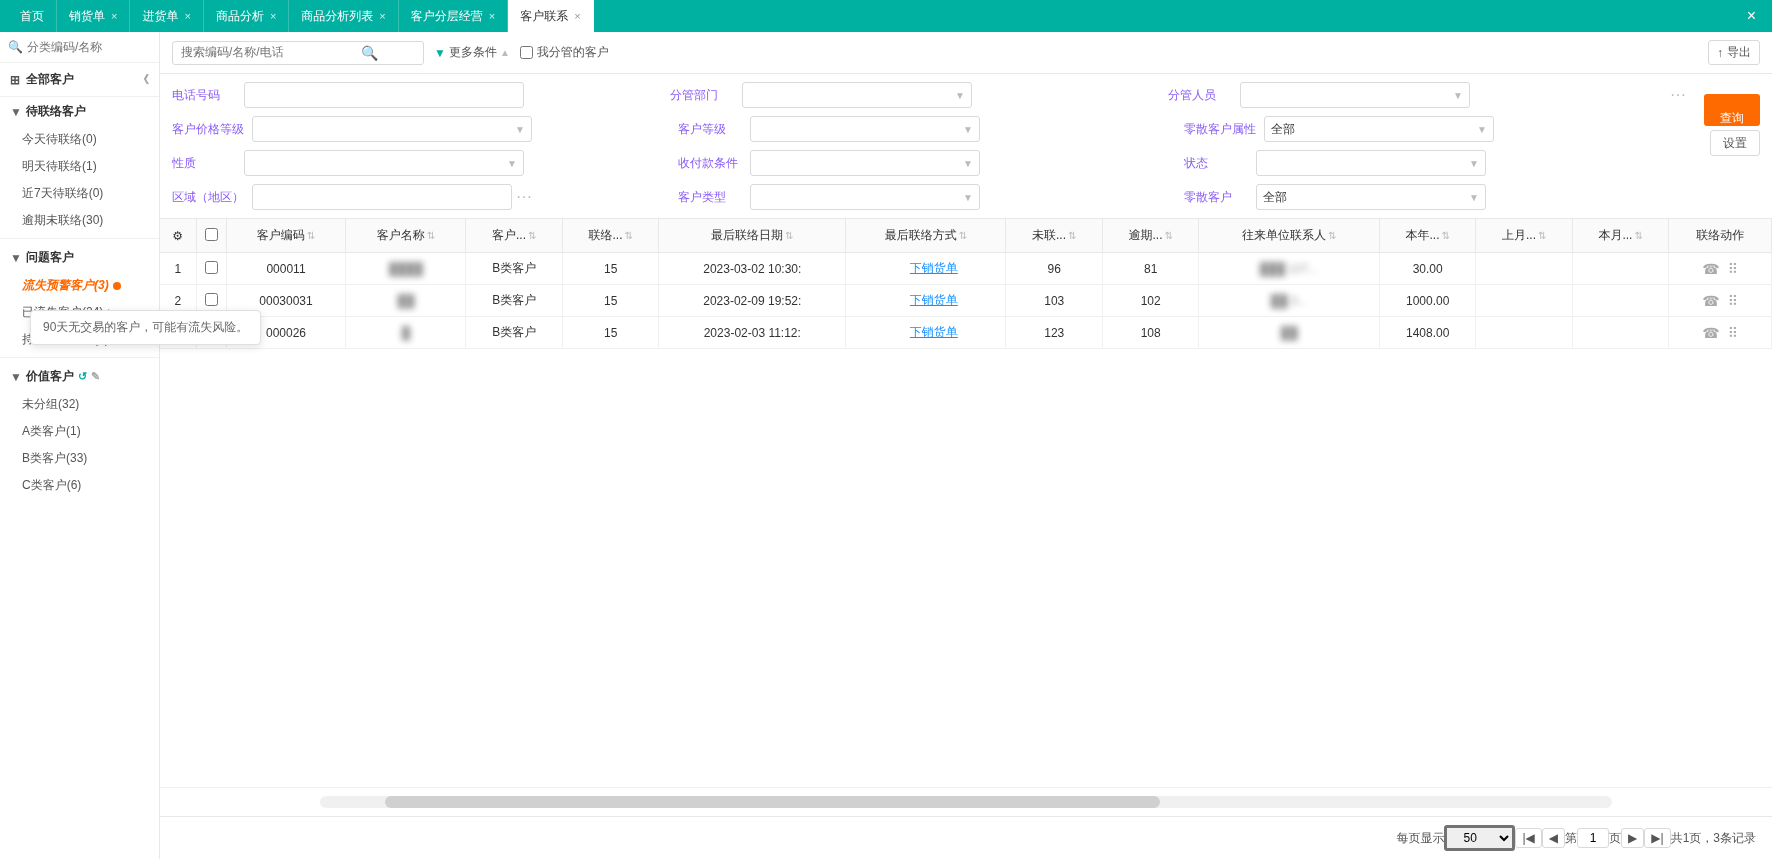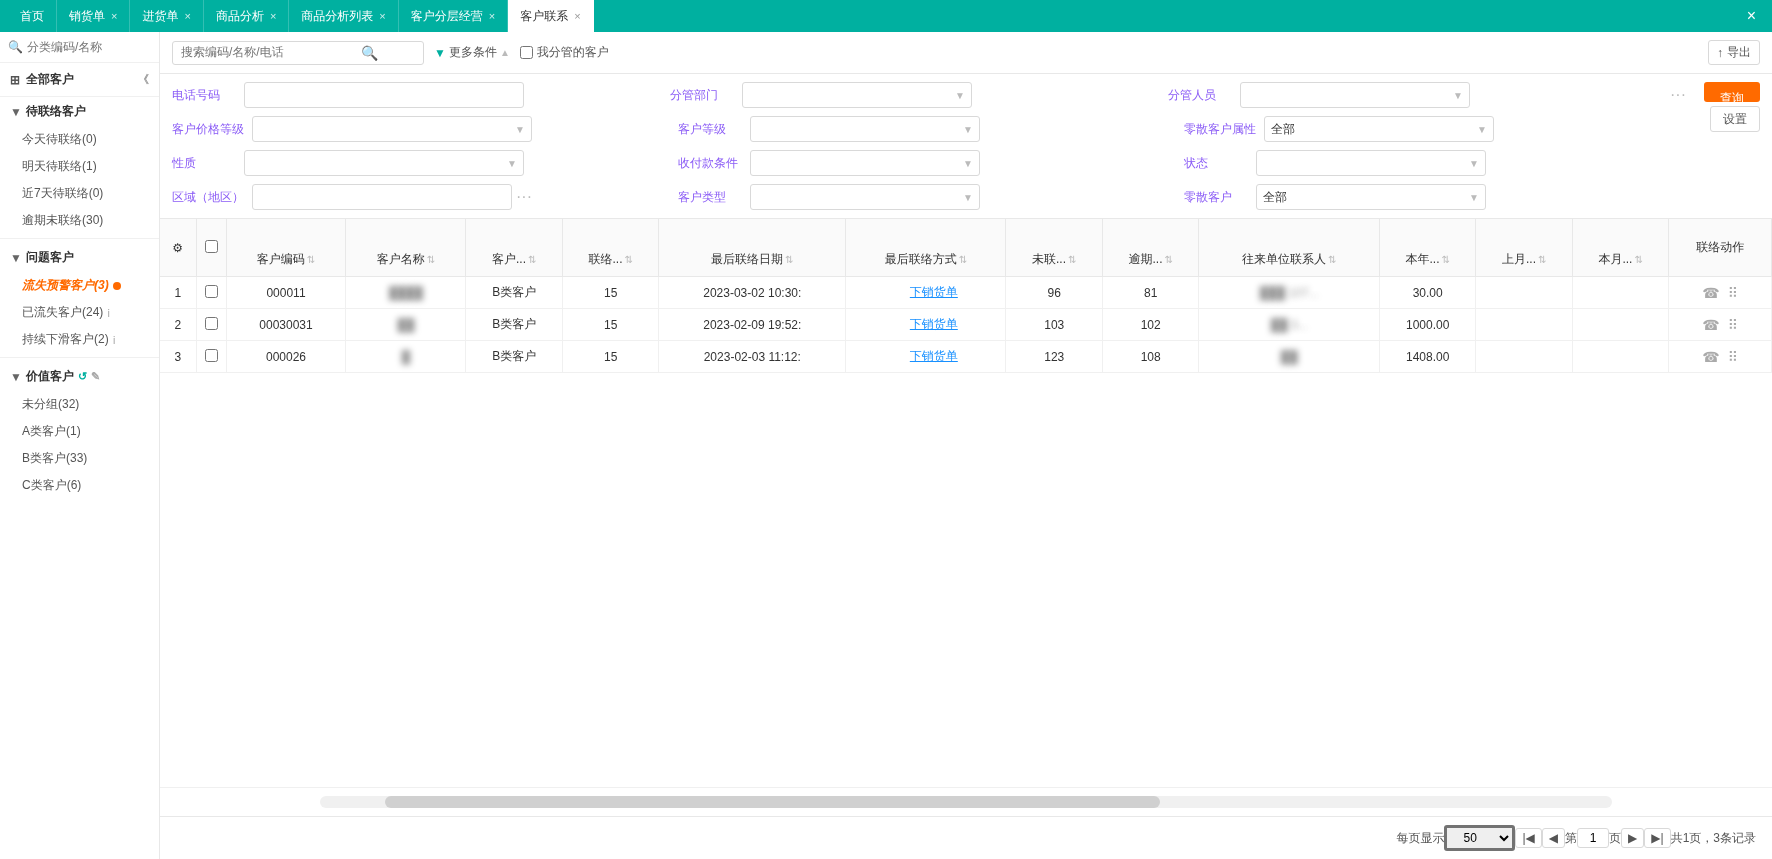--- a/index.html
+++ b/index.html
@@ -234,24 +234,25 @@
     }
     .filter-select .arrow-down { color: #bbb; font-size: 10px; }
     .filter-dots { color: #bbb; cursor: pointer; padding: 0 4px; font-size: 16px; }
 
     
     .action-btn-query {
       background: #ff6a00;
       color: #fff;
       border: none;
       border-radius: 3px;
-      padding: 8px 16px;
+      padding: 16px 16px;
       cursor: pointer;
       font-size: 12px;
       height: 20px;
+      margin-top: 12px;
     }
     .action-btn-settings {
       background: #fff;
       color: #555;
       border: 1px solid #d9d9d9;
       border-radius: 3px;
       padding: 4px 12px;
       cursor: pointer;
       font-size: 12px;
       height: 26px;
@@ -292,21 +293,21 @@
     .data-table td {
       border-bottom: 1px solid #f0f0f0;
       border-right: 1px solid #f0f0f0;
       padding: 7px 6px;
       color: #333;
       text-align: center;
       white-space: nowrap;
     }
     .data-table .link-text { color: #1890ff; text-decoration: underline; cursor: pointer; margin-left: 16px; }
     .data-table .blurred { color: transparent; text-shadow: 0 0 6px rgba(0,0,0,0.4); user-select: none; }
-    .th-sort { display: flex; align-items: center; justify-content: center; gap: 2px; margin-top: 24px; }
+    .th-sort { display: flex; align-items: center; justify-content: center; gap: 2px; }
     .th-sort .sort-icon { color: #bbb; font-size: 10px; }
     .row-actions { display: flex; align-items: center; justify-content: center; gap: 8px; }
     .row-action-icon { color: #aaa; cursor: pointer; font-size: 14px; }
 
     
     .bottom-bar {
       background: #fff;
       border-top: 1px solid #e8e8e8;
       padding: 8px 16px;
       display: flex;
@@ -455,20 +456,23 @@
       <span>A类客户(1)</span>
     </div>
     <div class="sidebar-item">
       <span>B类客户(33)</span>
     </div>
     <div class="sidebar-item">
       <span>C类客户(6)</span>
     </div>
   </div>
 
+  <div class="tooltip-box">
+    <span>90天无交易的客户，可能有流失风险。</span>
+  </div>
 
   <div class="content-area">
 
     <div class="search-bar">
       <div class="search-input-wrap">
         <input type="text" style="border: none; outline: none; font-size: 12px; width: 180px; color: rgb(153, 153, 153);" placeholder="搜索编码/名称/电话">
         <span class="si">🔍</span>
       </div>
       <div class="filter-btn">
         <span class="filter-icon">▼</span>

